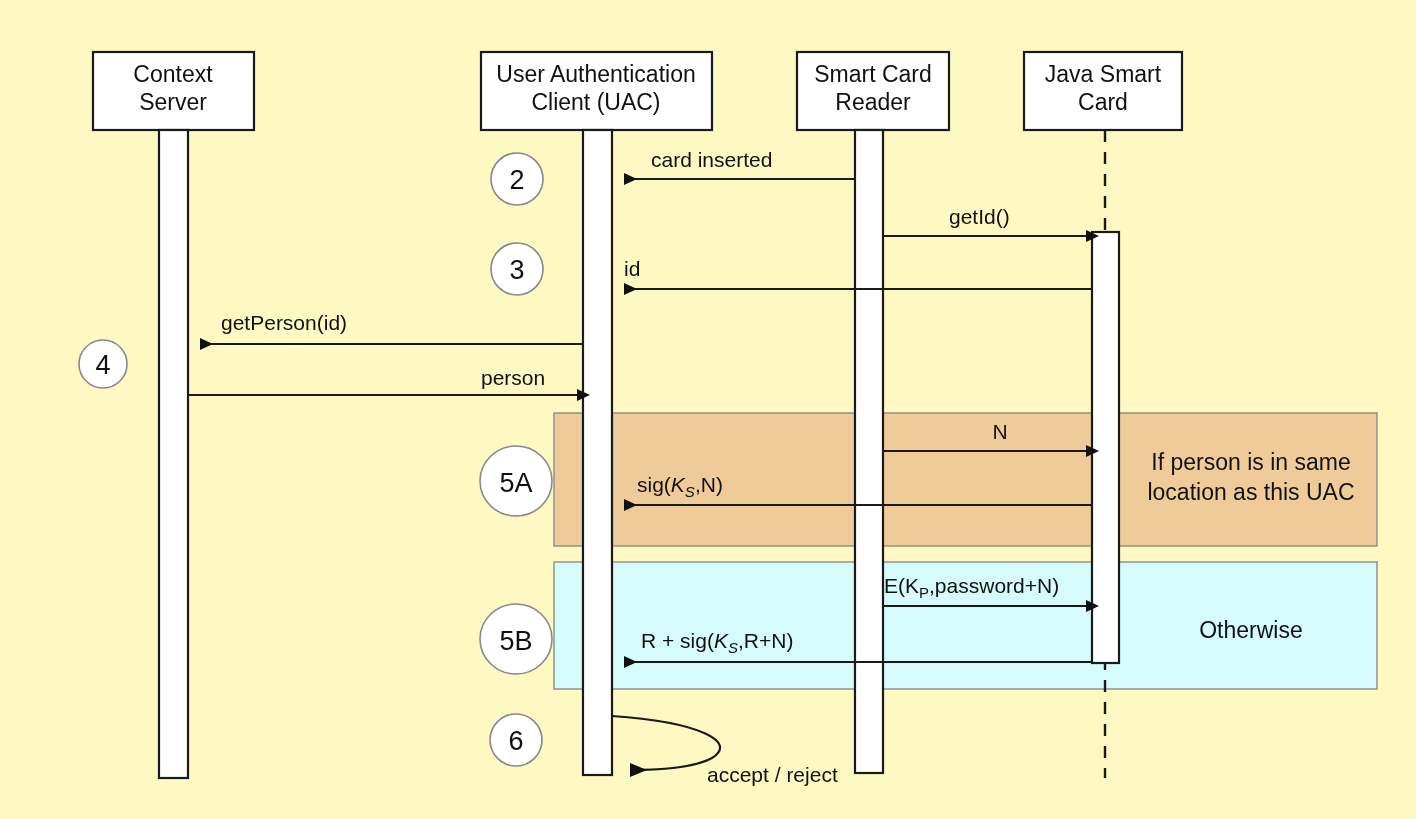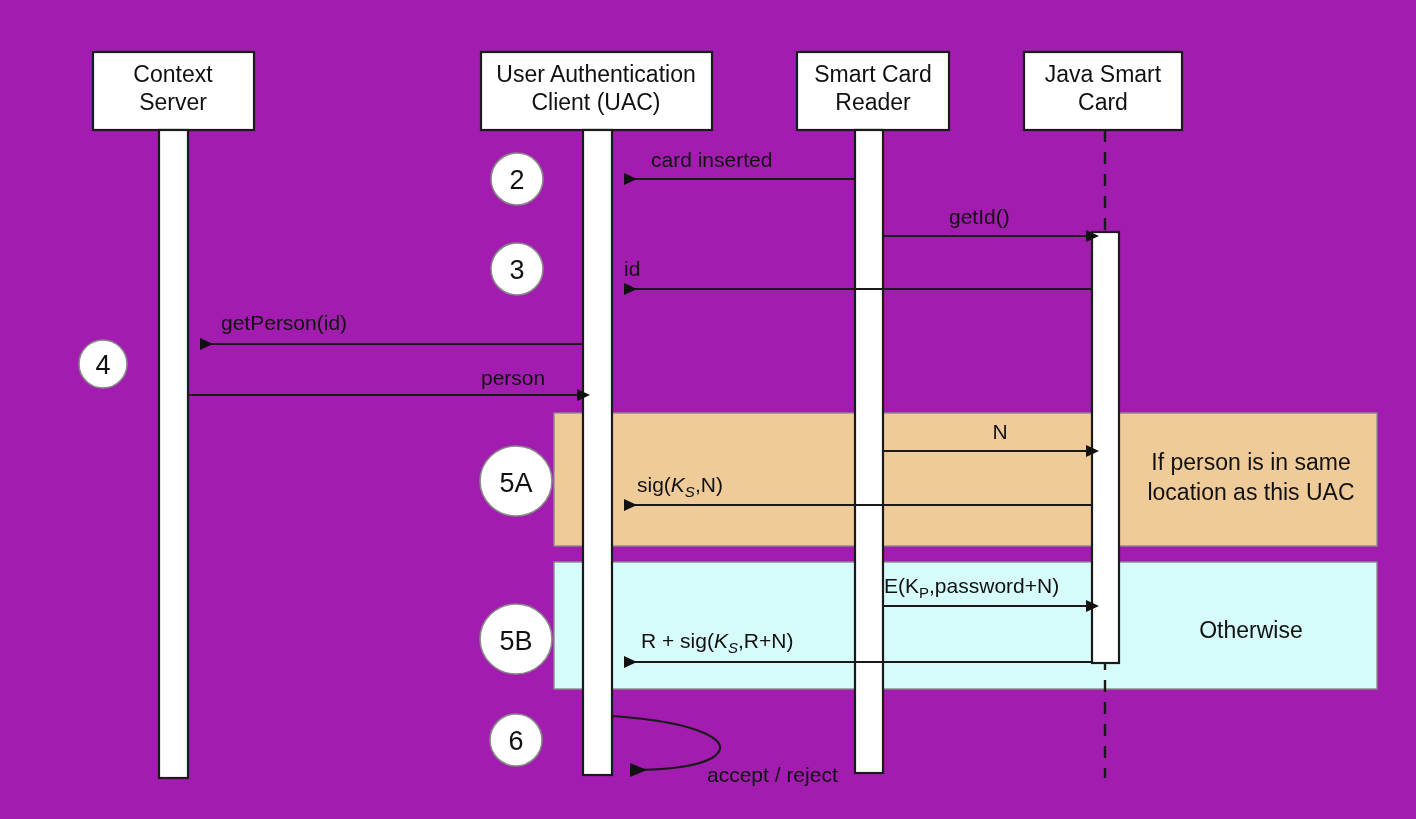--- a/index.html
+++ b/index.html
@@ -1,17 +1,17 @@
 <!DOCTYPE html>
 <html><head>
 <meta charset="utf-8">
 <style>
   html,body{margin:0;padding:0;background:#ffffff;}
   body{font-family:"Liberation Sans","DejaVu Sans",sans-serif;}
-  #canvas{position:relative;width:1416px;height:819px;background:#a21caf;overflow:hidden;}
+  #canvas{position:relative;width:1416px;height:819px;background:#fef9c3;overflow:hidden;}
   svg#diagram{position:absolute;left:0;top:0;width:1416px;height:819px;}
   .lifeline-box{fill:#ffffff;stroke:#1a1a1a;stroke-width:2.2;}
   .lifeline-dash{stroke:#1a1a1a;stroke-width:2.4;stroke-dasharray:12 10;fill:none;}
   .activation{fill:#ffffff;stroke:#1a1a1a;stroke-width:2.2;}
   .msg-line{stroke:#1a1a1a;stroke-width:2.2;fill:none;}
   .self-loop{stroke:#1a1a1a;stroke-width:2.2;fill:none;}
   .marker-circle{fill:#ffffff;stroke:#888888;stroke-width:1.6;}
   .frag-orange{fill:#f0cb9a;stroke:#8a8a8a;stroke-width:1.4;}
   .frag-cyan{fill:#d6fbfb;stroke:#8a8a8a;stroke-width:1.4;}
   text{fill:#111111;font-family:"Liberation Sans","DejaVu Sans",sans-serif;}

